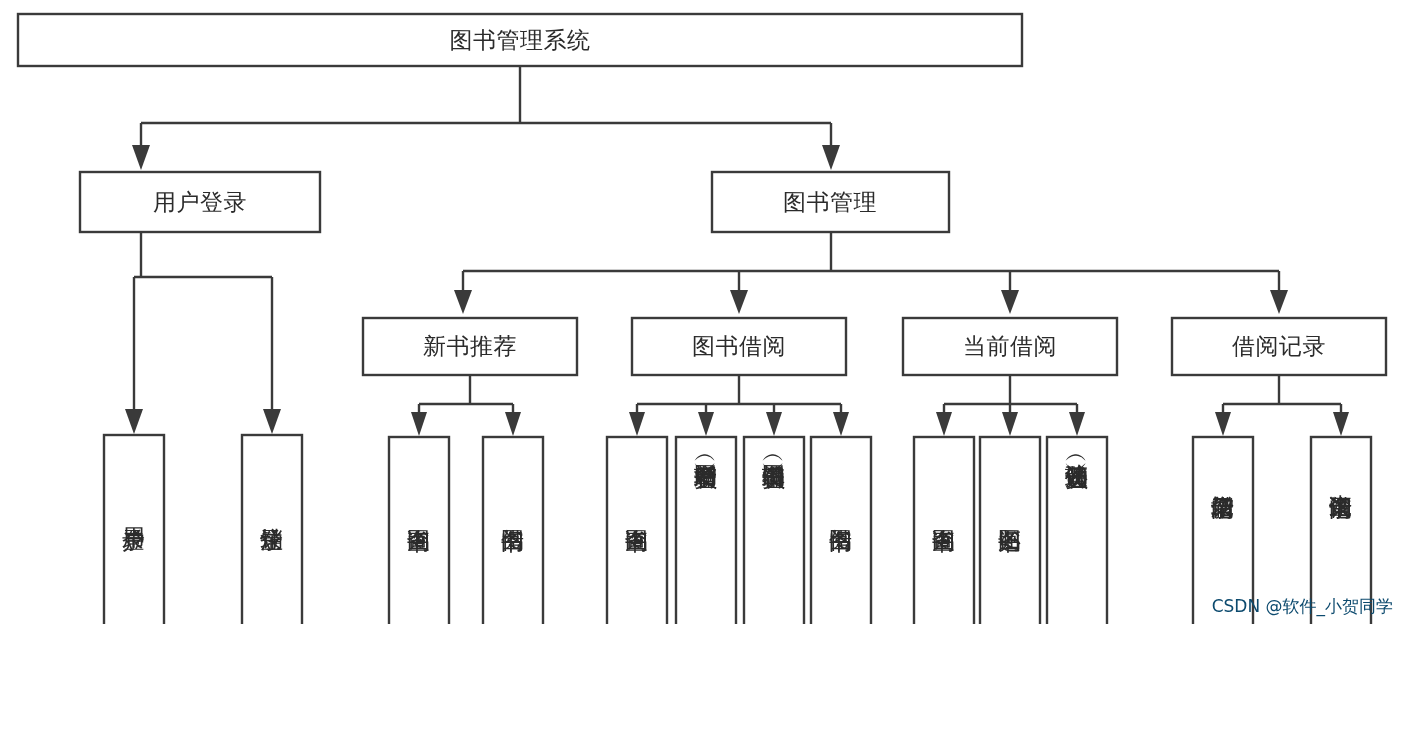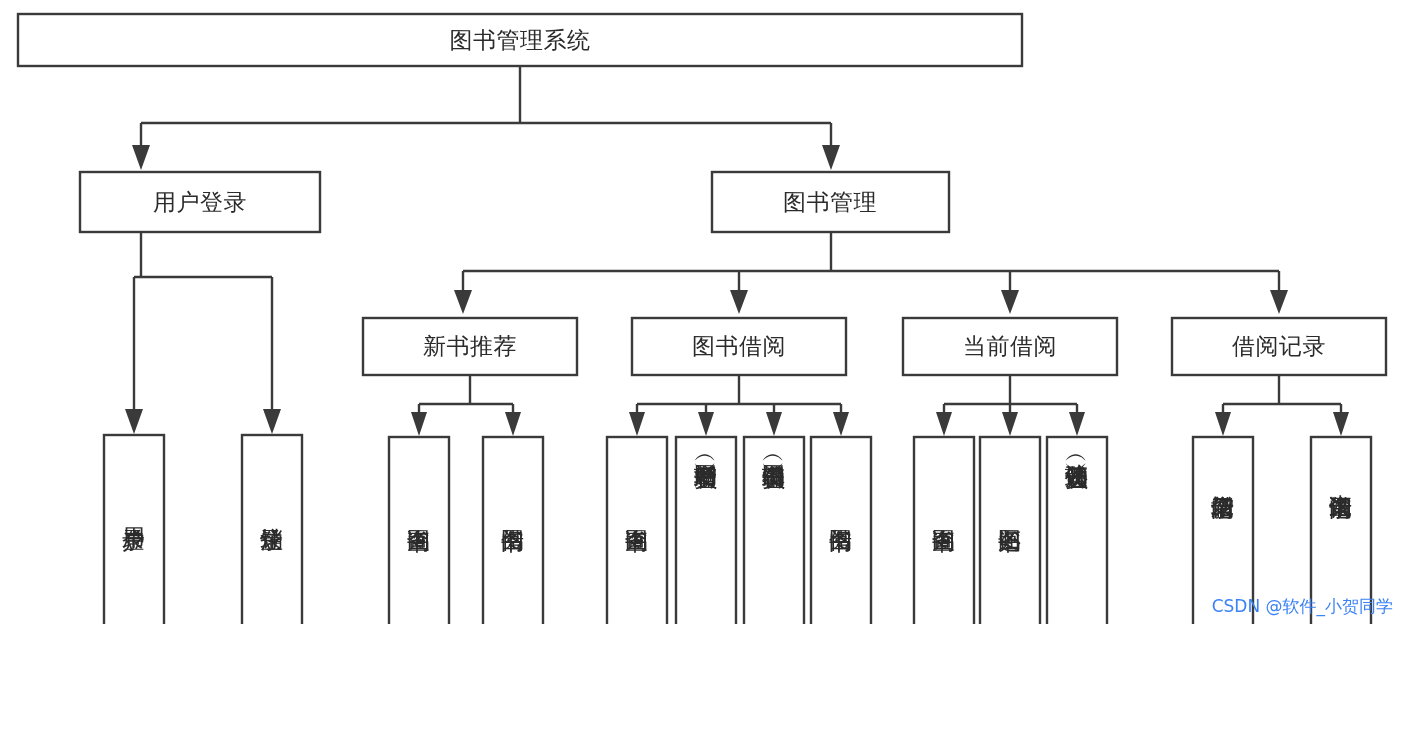--- a/index.html
+++ b/index.html
@@ -57,21 +57,21 @@
   .arrow-head {
     fill: #3a3a3a;
     stroke: none;
   }
   .watermark {
     position: absolute;
     right: 12px;
     bottom: 6px;
     font-family: "DejaVu Sans", "Liberation Sans", sans-serif;
     font-size: 17px;
-    color: #3b82f6;
+    color: #0c4a6e;
     white-space: nowrap;
     pointer-events: none;
     user-select: none;
   }
 </style>
 </head>
 <body>
 
 <div id="diagram-root">
 

